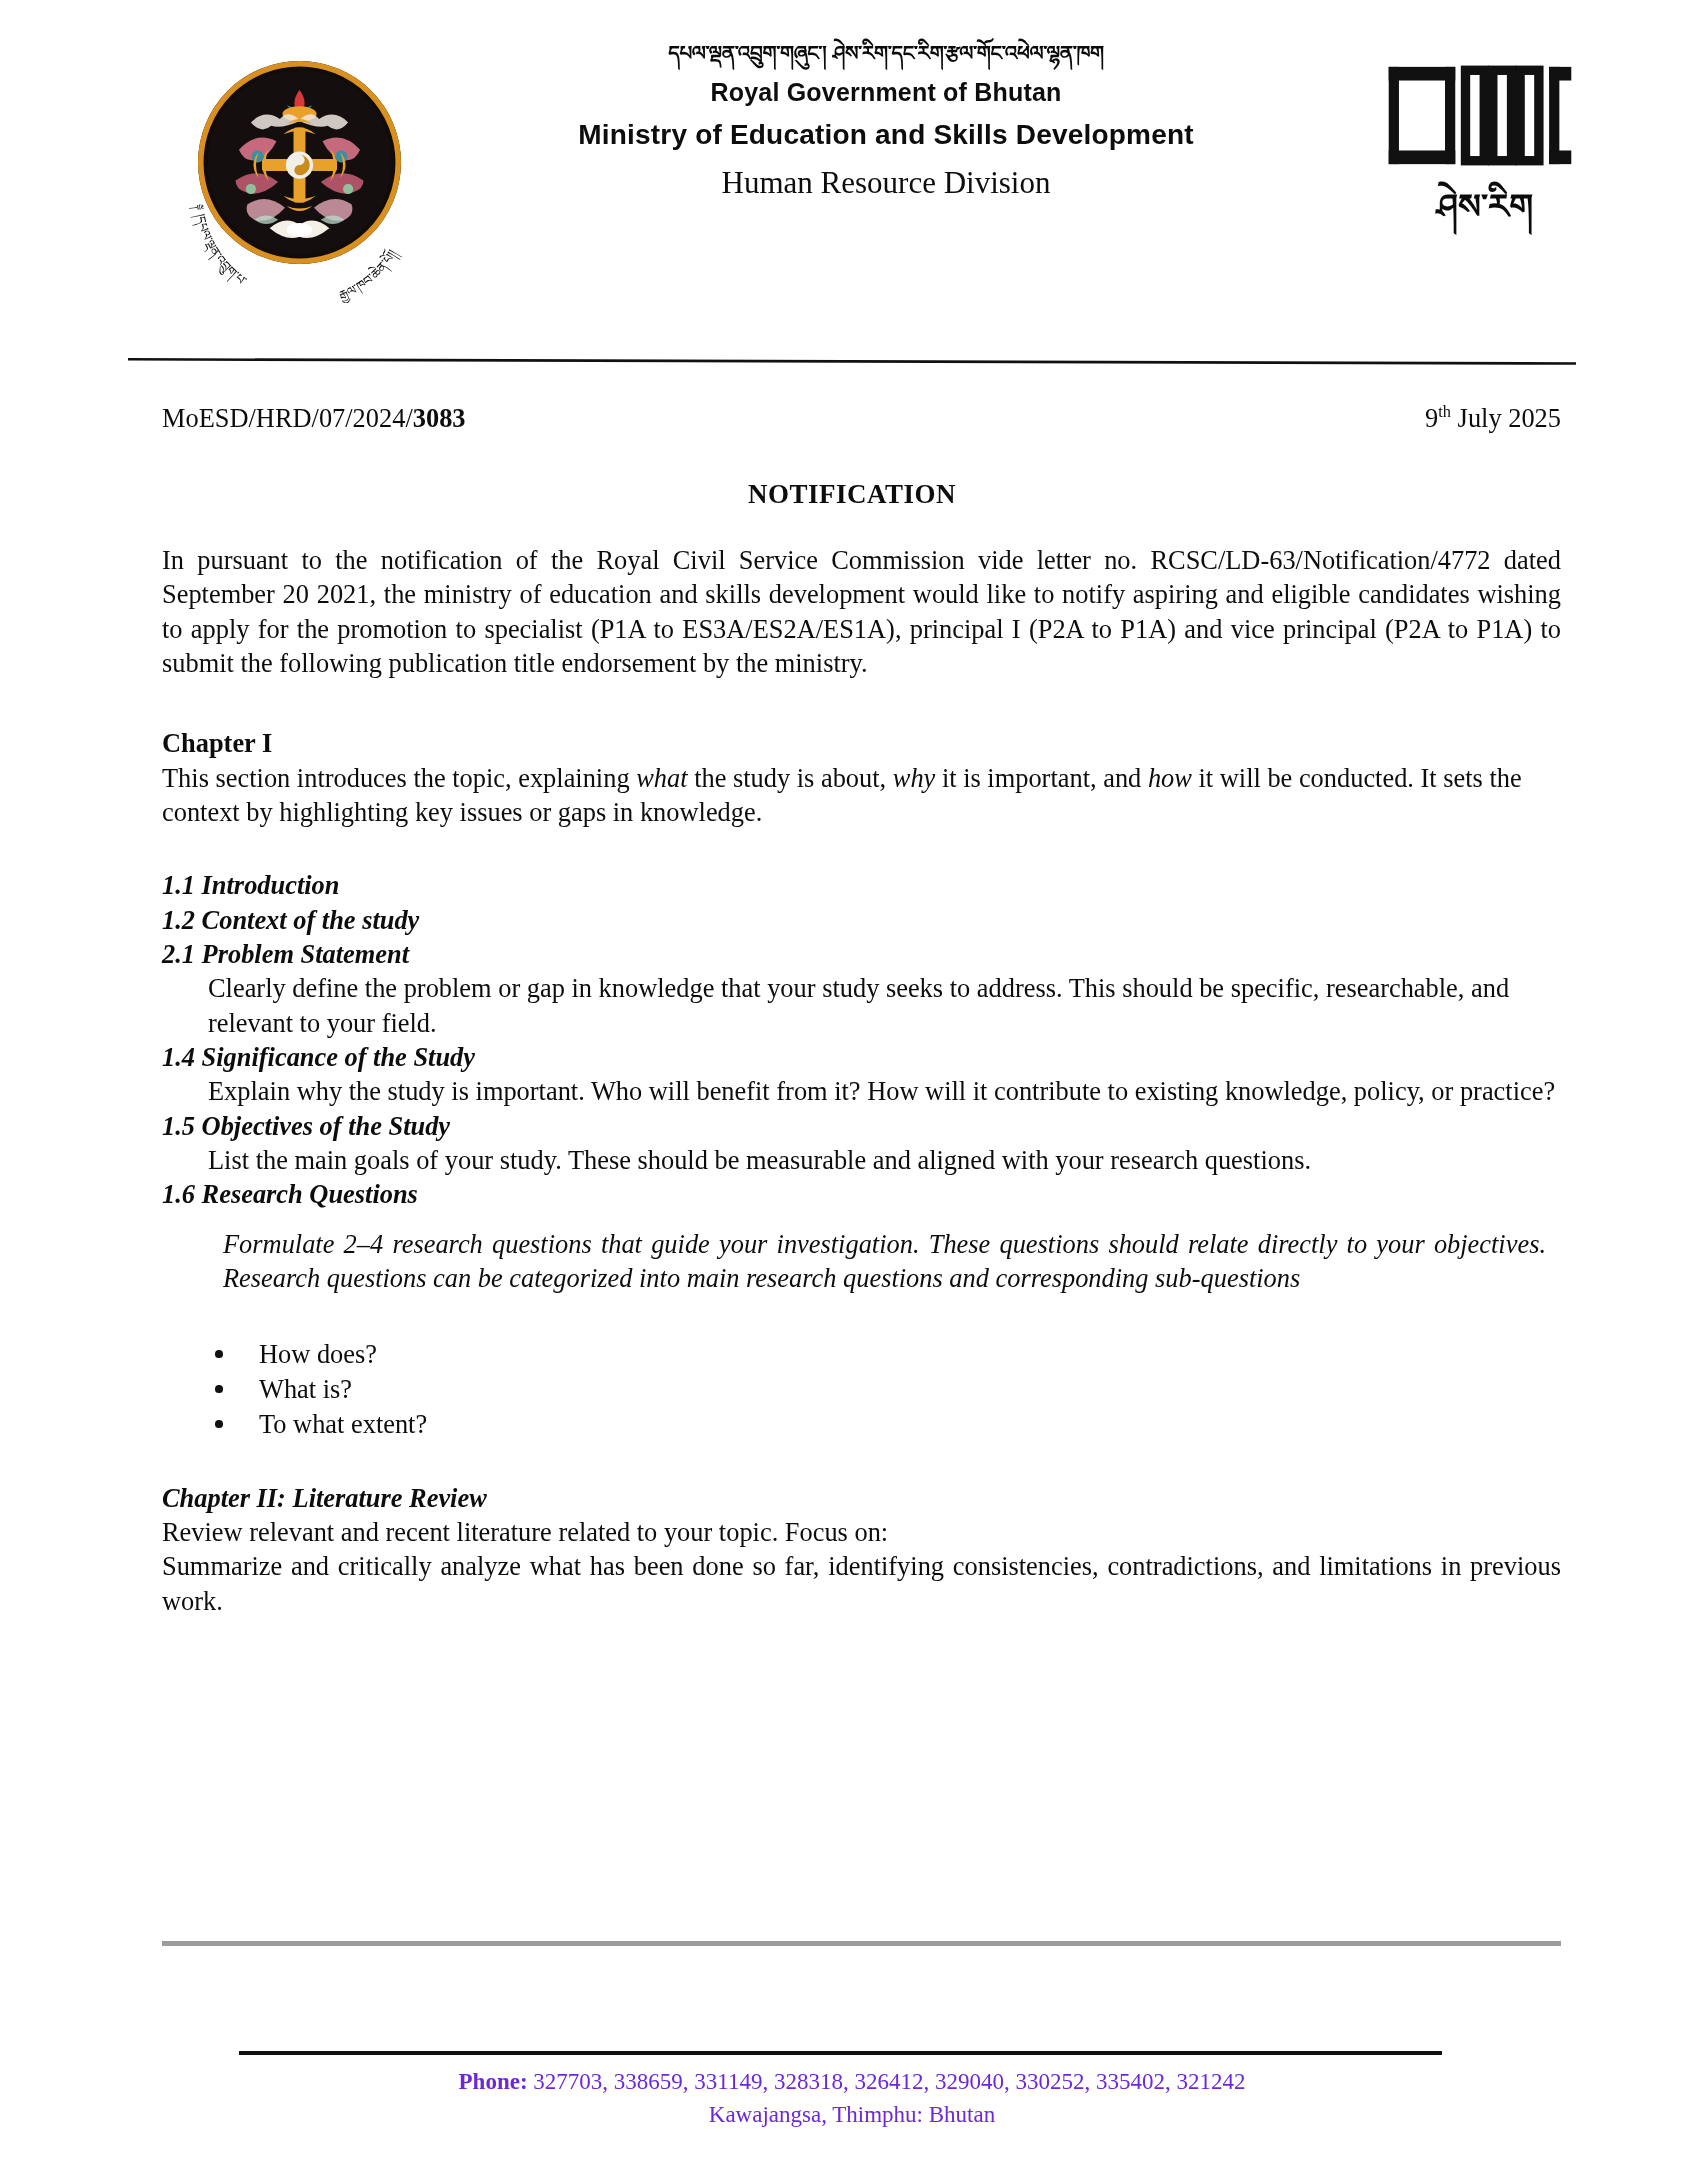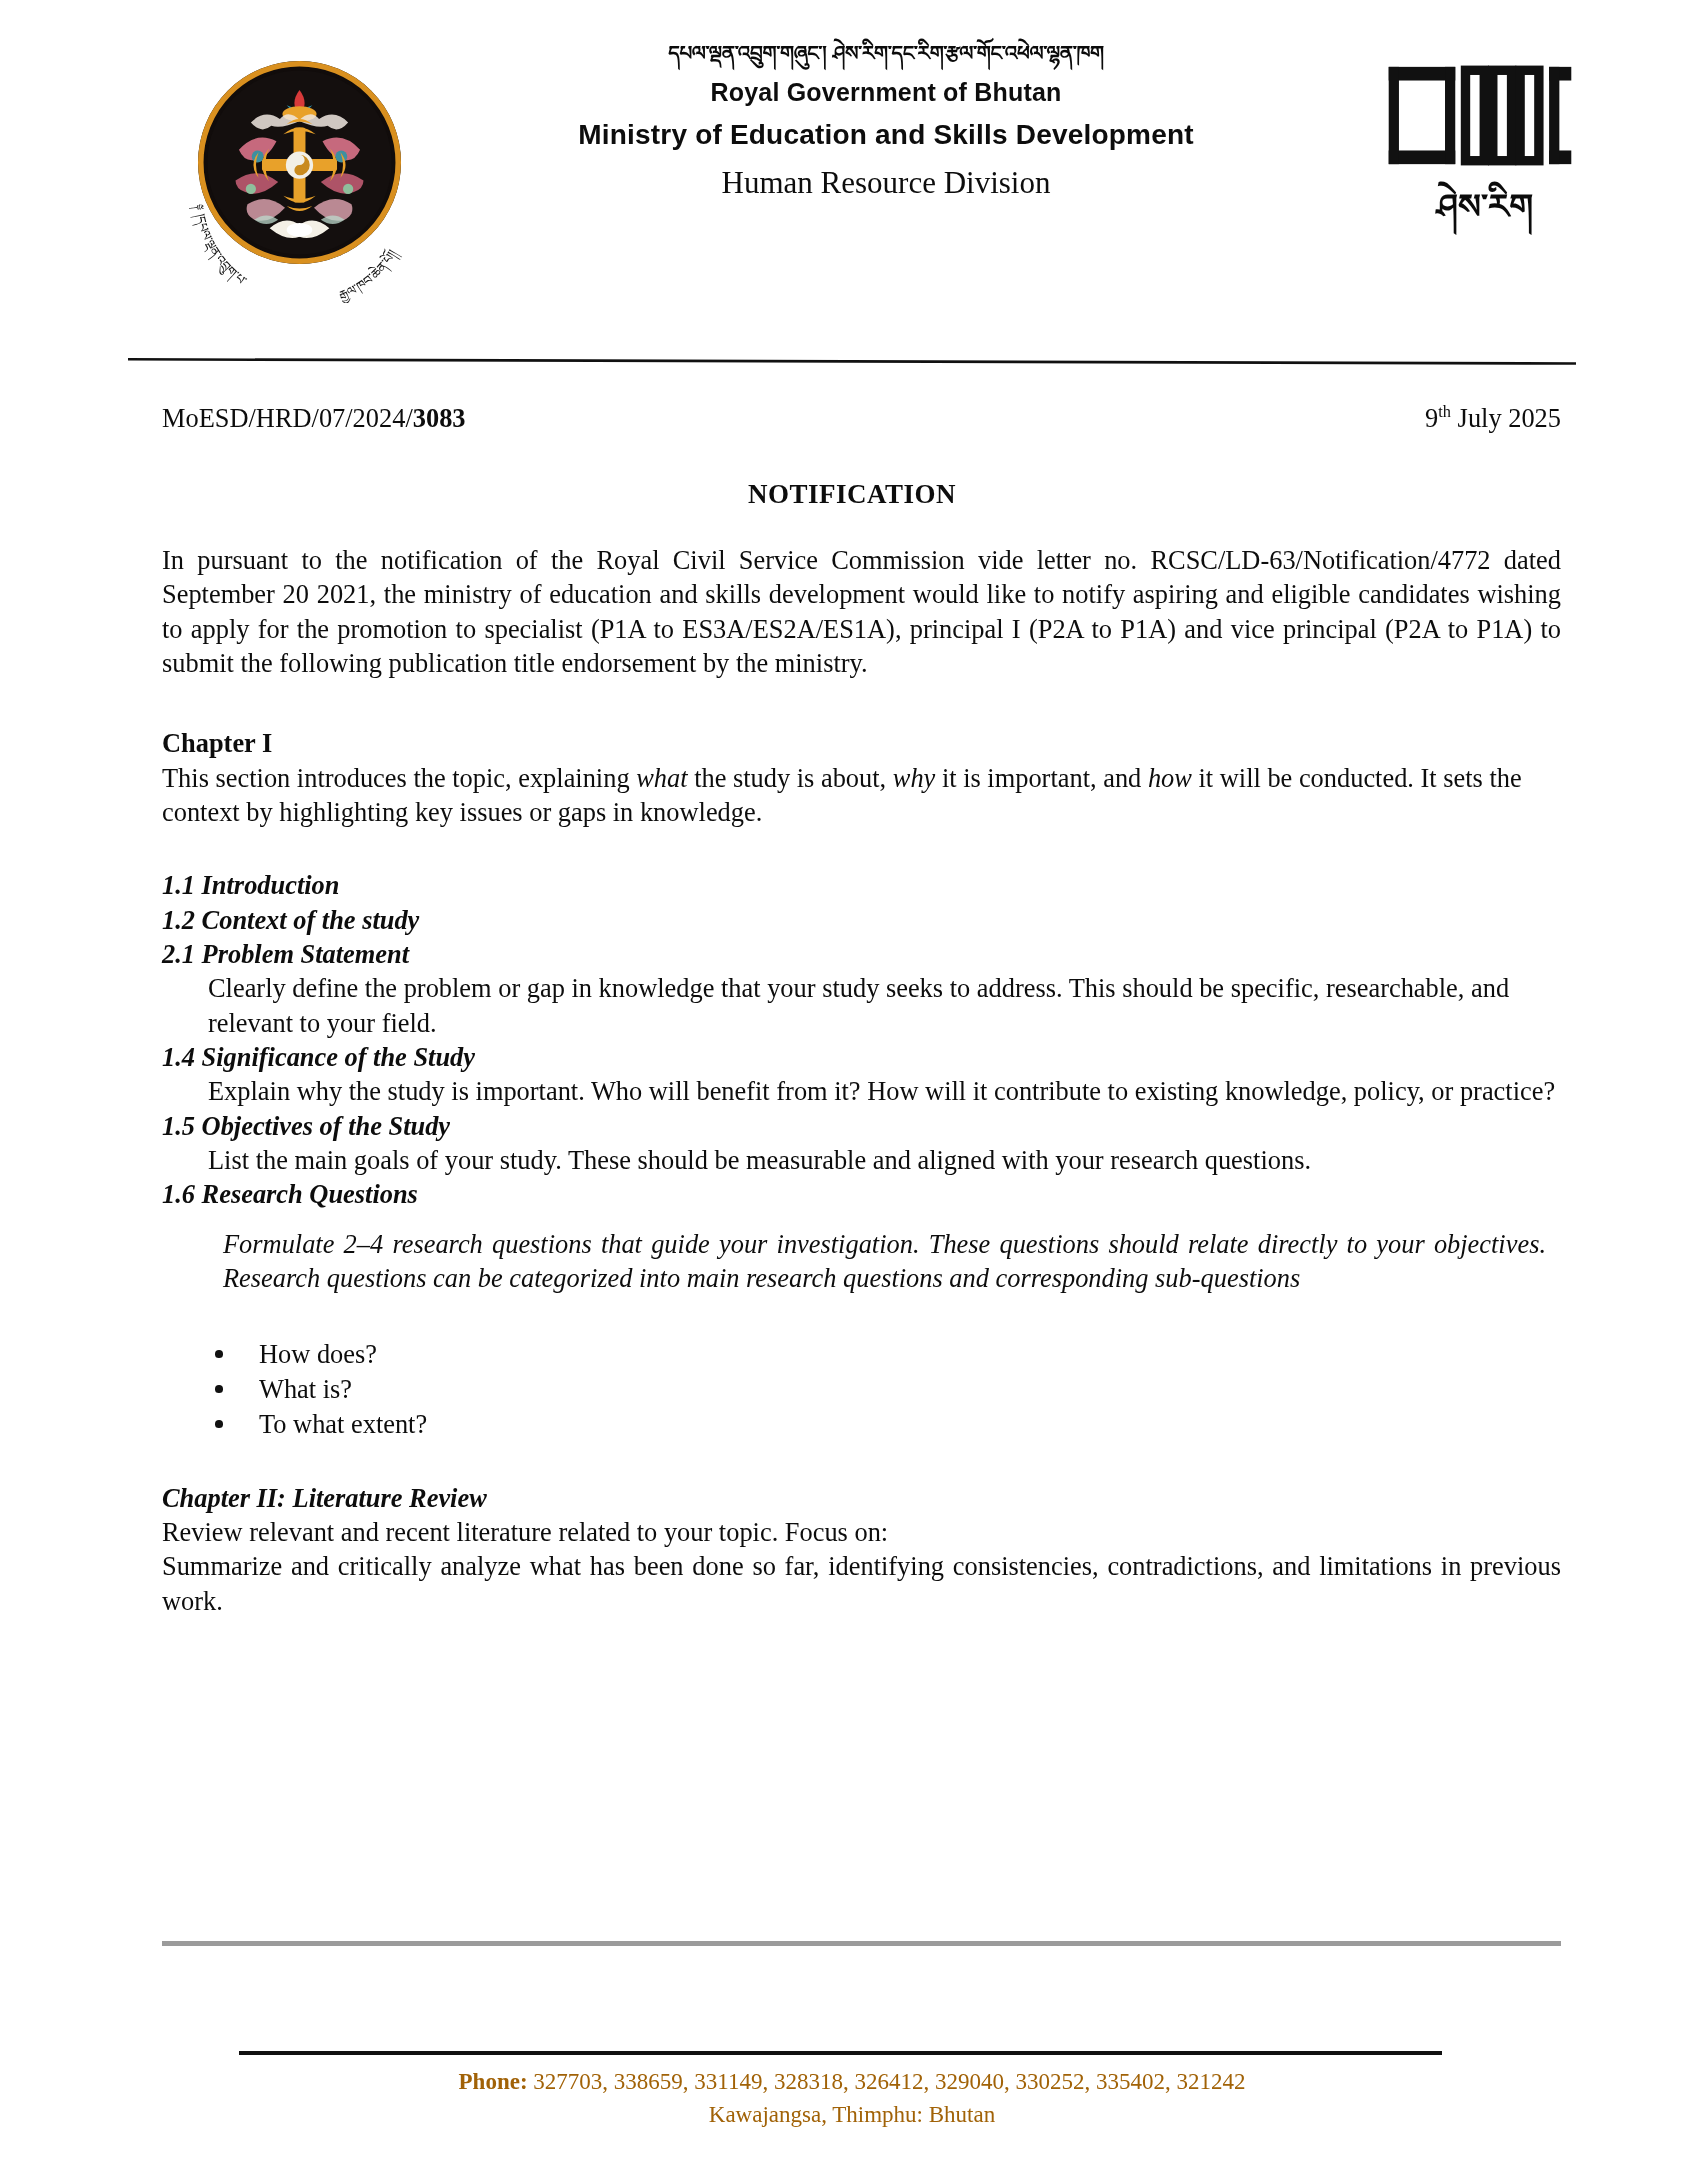--- a/index.html
+++ b/index.html
@@ -239,21 +239,21 @@
     background: #111;
   }
   .footer {
     position: absolute;
     left: 128px;
     right: 109px;
     top: 2066px;
     text-align: center;
     font-size: 23px;
     line-height: 1.42;
-    color: #a16207;
+    color: #6d28d9;
   }
   .footer .phone-label { font-weight: 700; }
 </style>
 </head>
 <body>
 
 <div class="page">
 
   <div class="letterhead">
 

